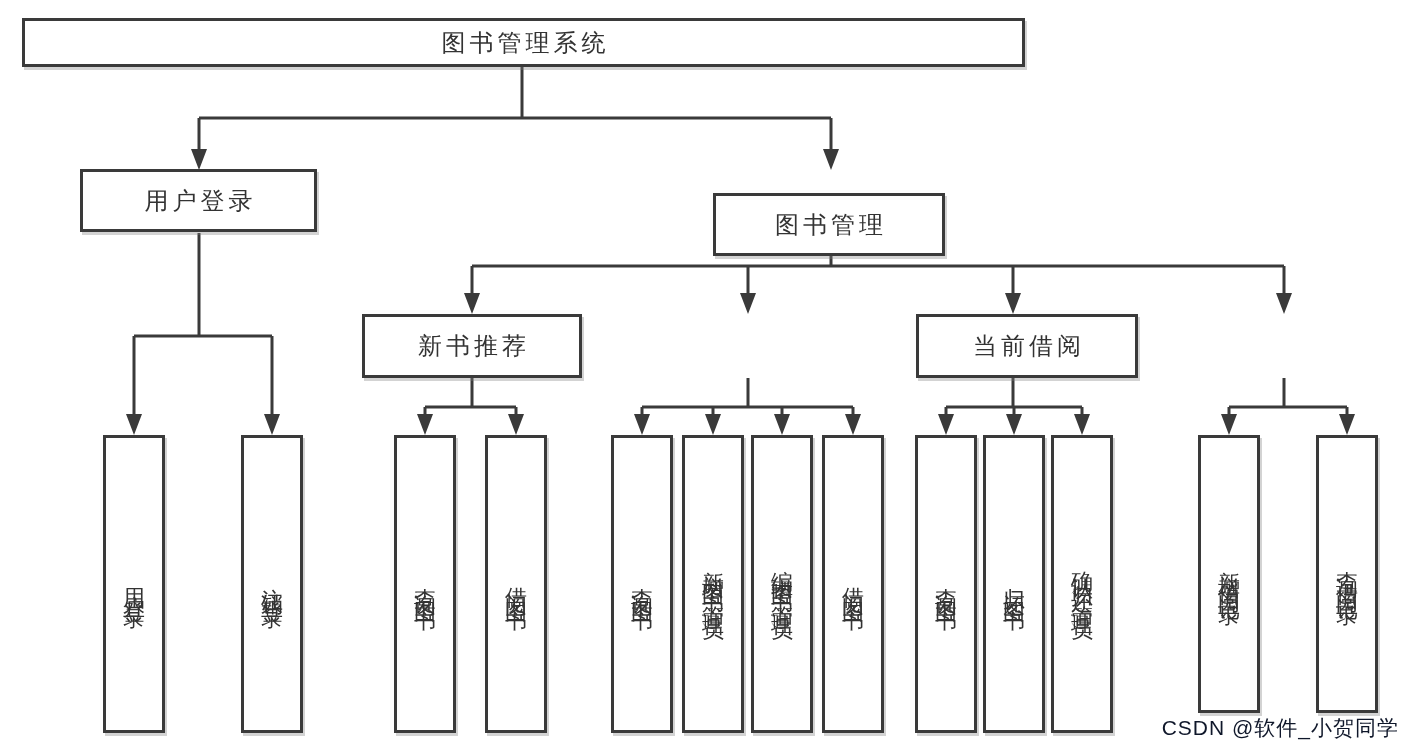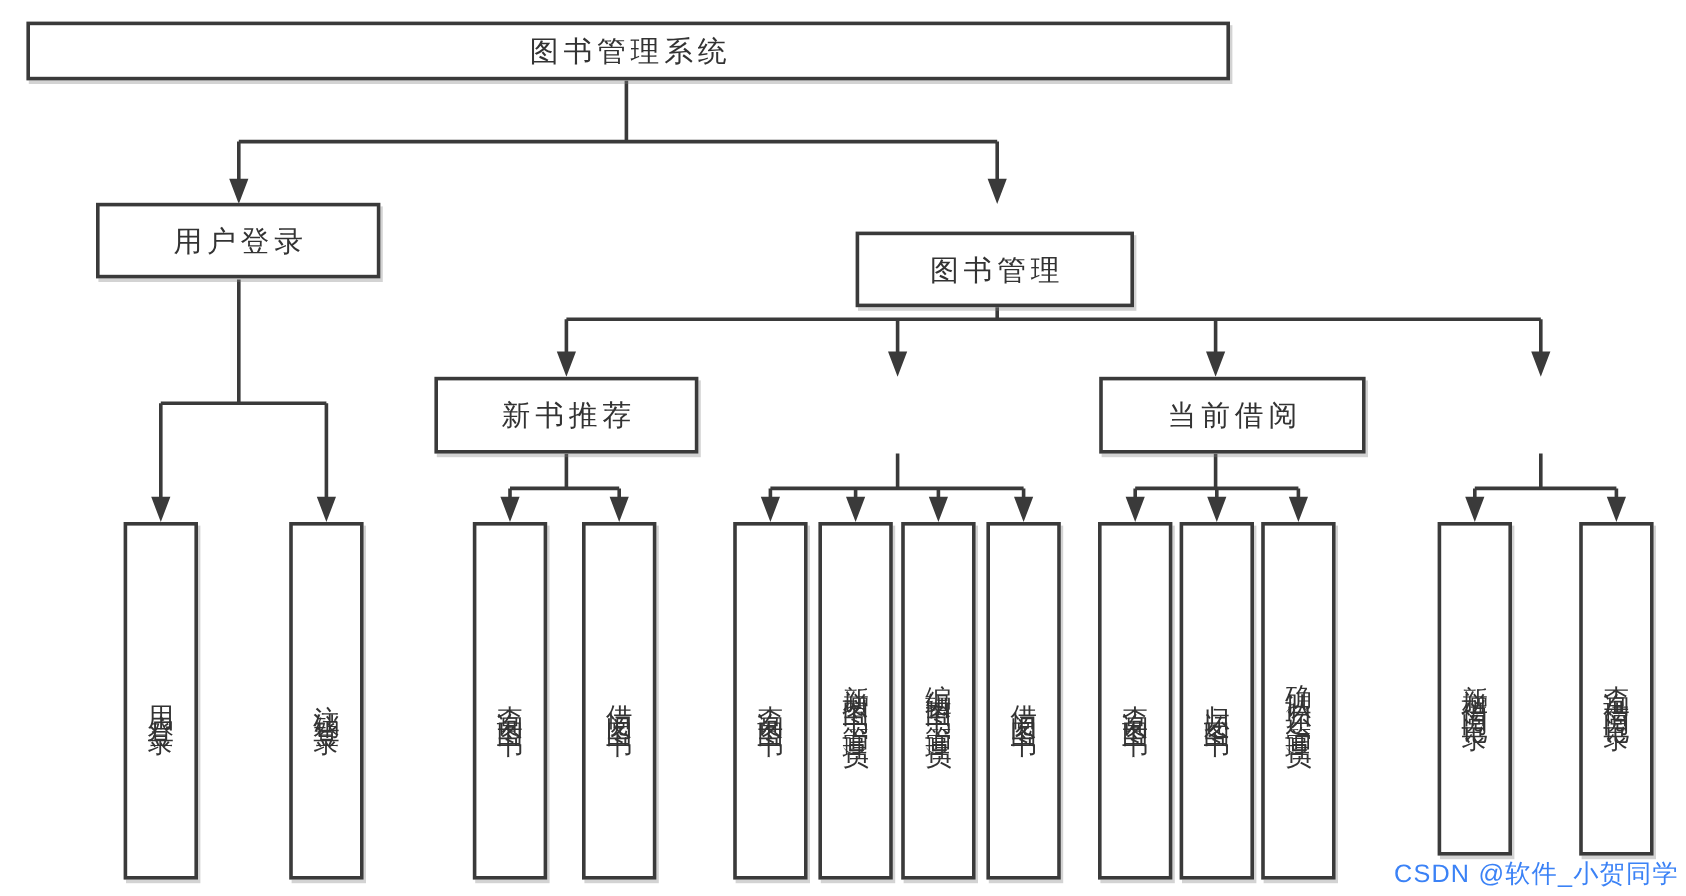--- a/index.html
+++ b/index.html
@@ -38,21 +38,21 @@
     text-orientation: mixed;
     font-size: 22px;
     letter-spacing: 7px;
     padding: 4px 0;
   }
   .watermark {
     position: absolute;
     right: 6px;
     top: 714px;
     font-size: 21px;
-    color: #3b82f6;
+    color: #0f172a;
     letter-spacing: 1px;
     margin-left: 10px;
   }
 </style>
 </head>
 <body>
 
 <div class="stage">
 
   <svg class="wires" viewBox="0 0 1405 747" xmlns="http://www.w3.org/2000/svg">

